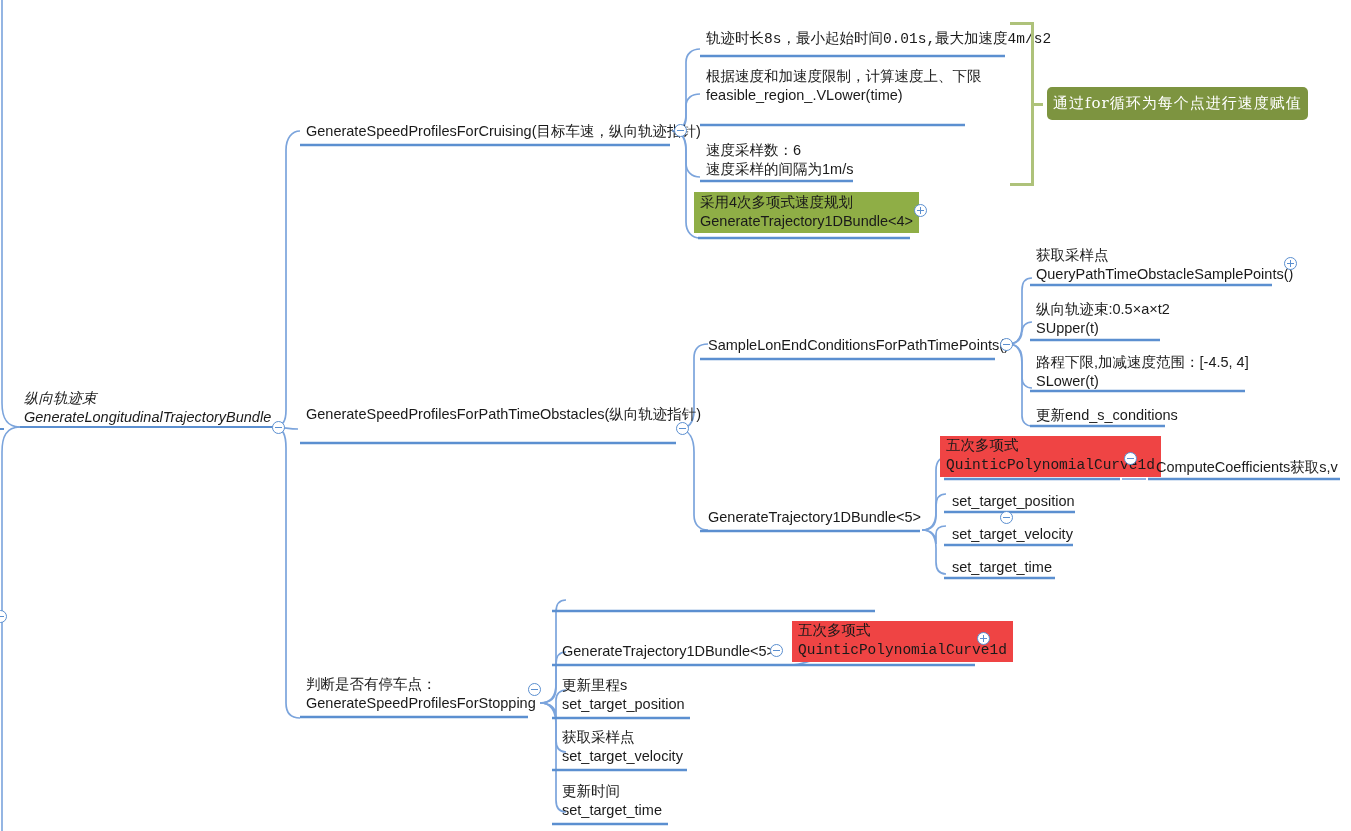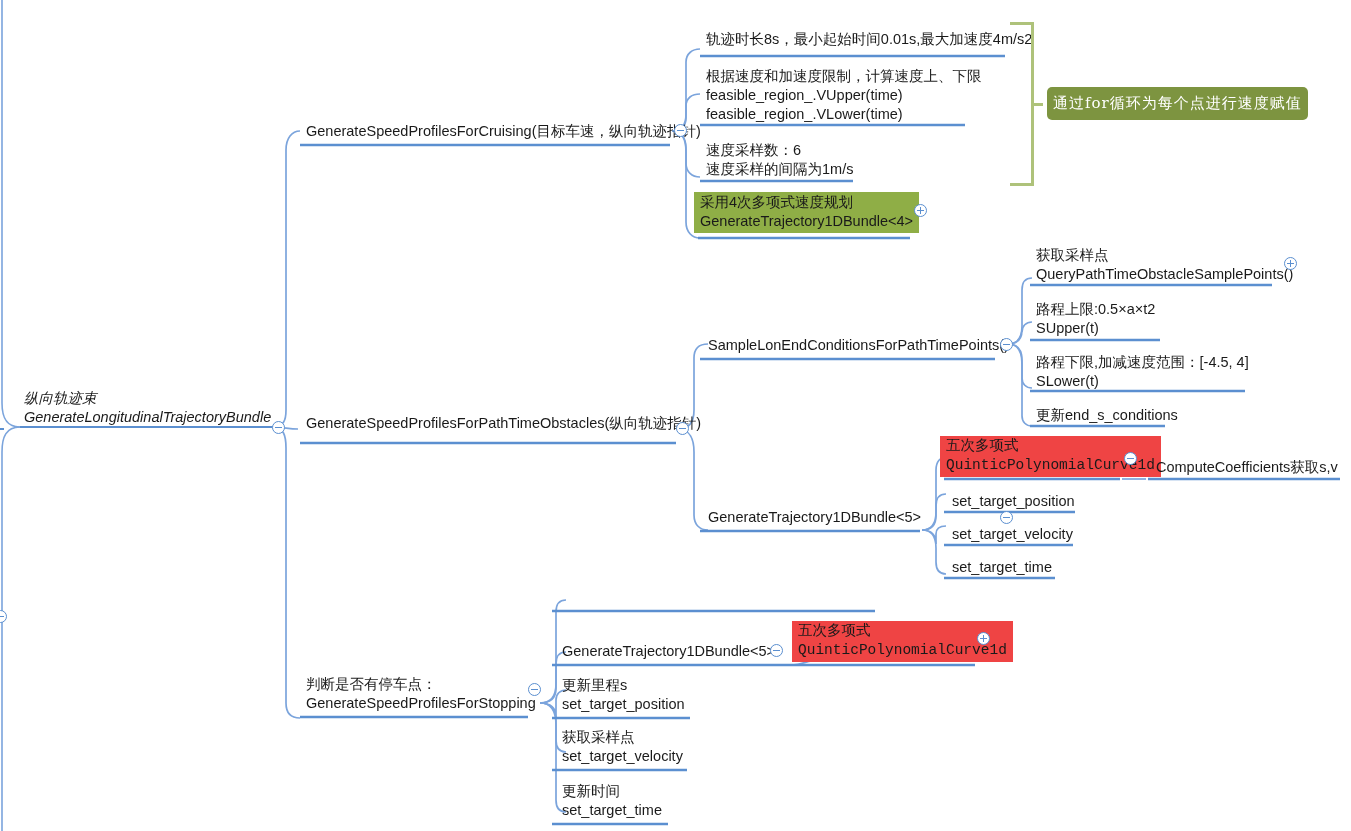--- a/index.html
+++ b/index.html
@@ -150,27 +150,26 @@
     <span class="ln">纵向轨迹束</span>
     <span class="ln">GenerateLongitudinalTrajectoryBundle</span>
   </div>
   <div class="toggle" style="left:272px;top:421px;"></div>
 
   <div class="node" style="left:300px;top:121px;">
     <span class="ln">GenerateSpeedProfilesForCruising(目标车速，纵向轨迹指针)</span>
   </div>
   <div class="toggle" style="left:674px;top:124px;"></div>
 
-  <div class="node" style="left:700px;top:29px;">
+  <div class="node" style="left:700px;top:29px;font-family:Liberation Mono, monospace;">
     <span class="ln">轨迹时长8s，最小起始时间0.01s,最大加速度4m/s2</span>
   </div>
 
   <div class="node" style="left:700px;top:66px;">
     <span class="ln">根据速度和加速度限制，计算速度上、下限</span>
-    <span class="ln">feasible_region_.VUpper(time)</span>
     <span class="ln">feasible_region_.VLower(time)</span>
   </div>
 
   <div class="node" style="left:700px;top:140px;">
     <span class="ln">速度采样数：6</span>
     <span class="ln">速度采样的间隔为1m/s</span>
   </div>
 
   <div class="node hl-green" style="left:694px;top:192px;">
     <span class="ln">采用4次多项式速度规划</span>
@@ -178,38 +177,38 @@
   </div>
   <div class="toggle plus" style="left:914px;top:204px;"></div>
 
   <div class="bracket" style="left:1010px;top:22px;width:24px;height:164px;">
     <span class="nub"></span>
   </div>
   <div class="callout" style="left:1047px;top:87px;">
     <span>通过for循环为每个点进行速度赋值</span>
   </div>
 
-  <div class="node" style="left:300px;top:413px;text-align:center;">
+  <div class="node" style="left:300px;top:404px;text-align:center;">
     <span class="ln">GenerateSpeedProfilesForPathTimeObstacles(纵向轨迹指针)</span>
   </div>
   <div class="toggle" style="left:676px;top:422px;"></div>
 
   <div class="node" style="left:702px;top:335px;">
     <span class="ln">SampleLonEndConditionsForPathTimePoints()</span>
   </div>
   <div class="toggle" style="left:1000px;top:338px;"></div>
 
   <div class="node" style="left:1030px;top:245px;">
     <span class="ln">获取采样点</span>
     <span class="ln">QueryPathTimeObstacleSamplePoints()</span>
   </div>
   <div class="toggle plus" style="left:1284px;top:257px;"></div>
 
   <div class="node" style="left:1030px;top:299px;">
-    <span class="ln">路程上限:0.5×a×t2</span>
+    <span class="ln">纵向轨迹束:0.5×a×t2</span>
     <span class="ln">SUpper(t)</span>
   </div>
 
   <div class="node" style="left:1030px;top:352px;">
     <span class="ln">路程下限,加减速度范围：[-4.5, 4]</span>
     <span class="ln">SLower(t)</span>
   </div>
 
   <div class="node" style="left:1030px;top:405px;">
     <span class="ln">更新end_s_conditions</span>

